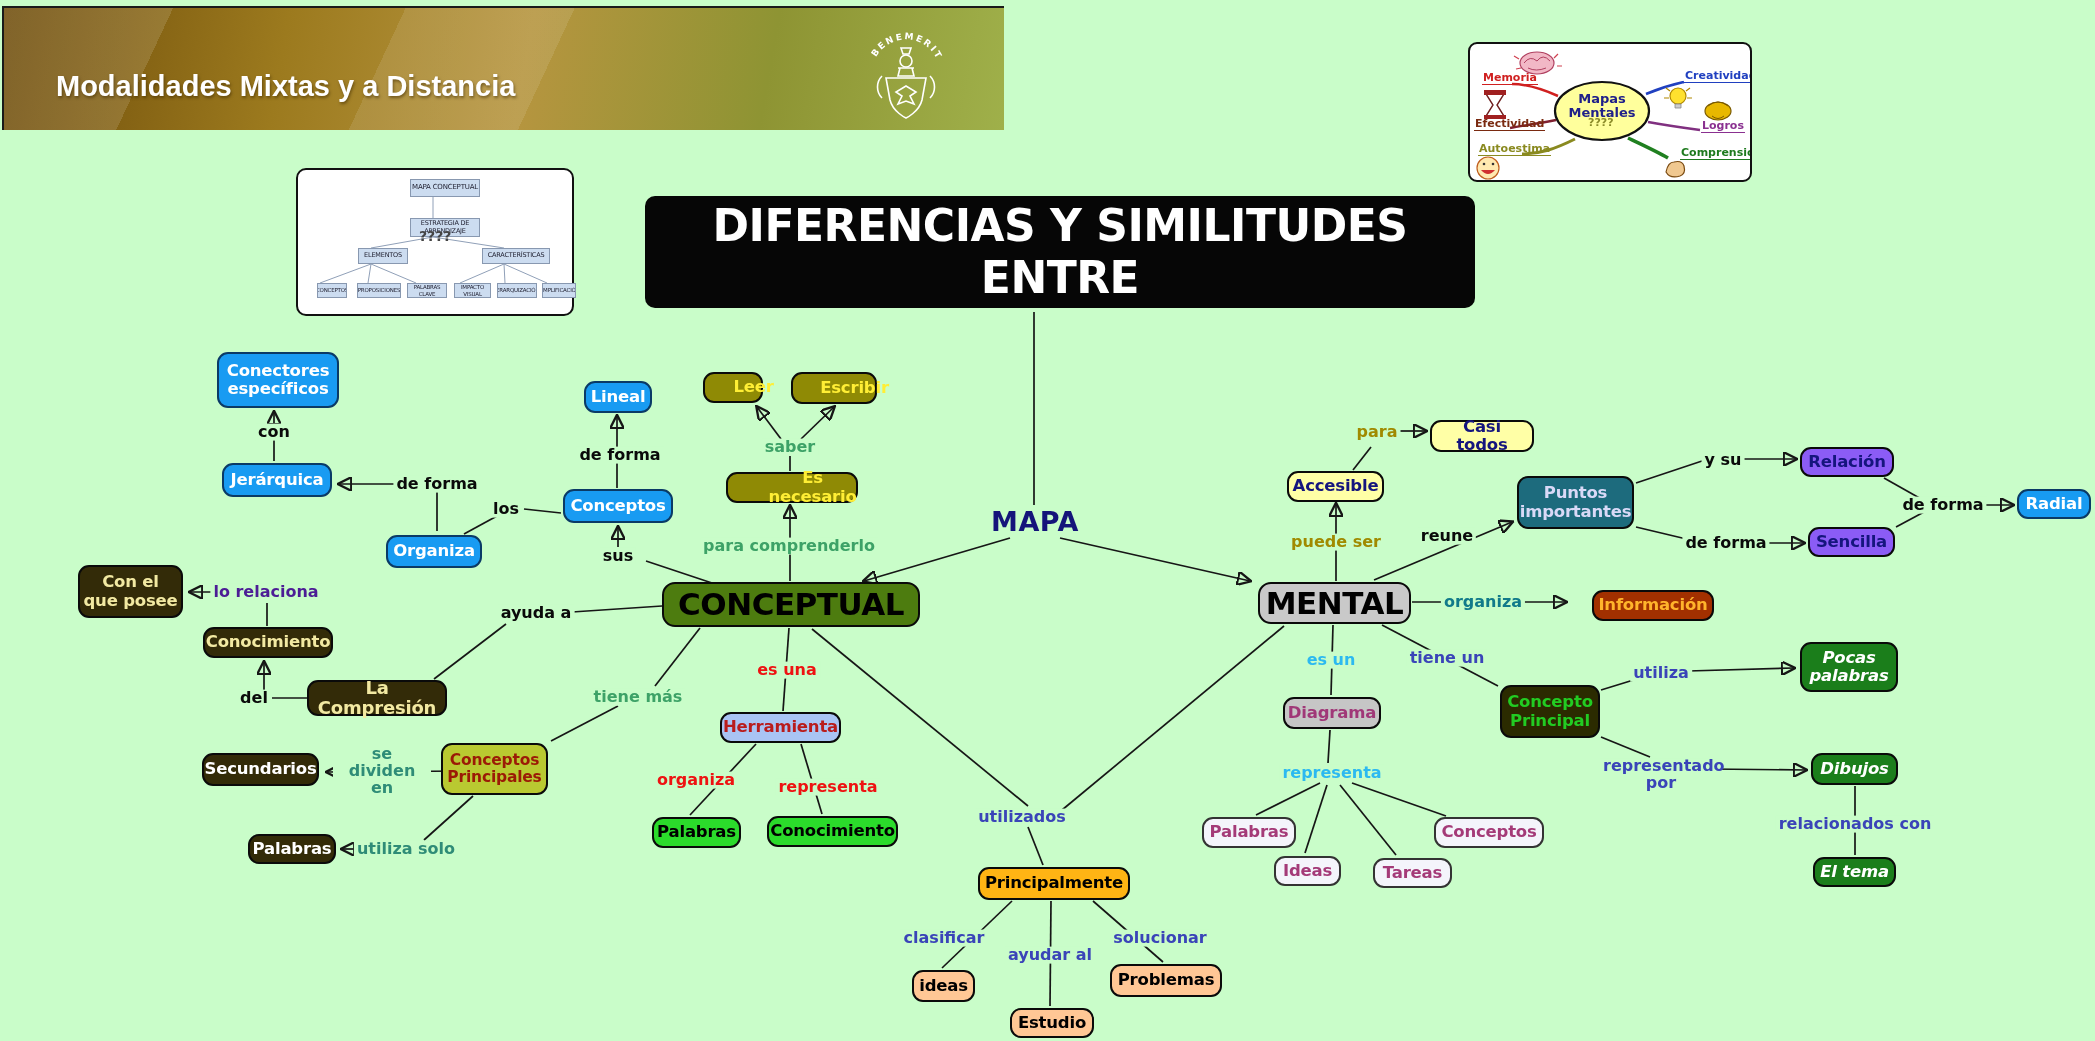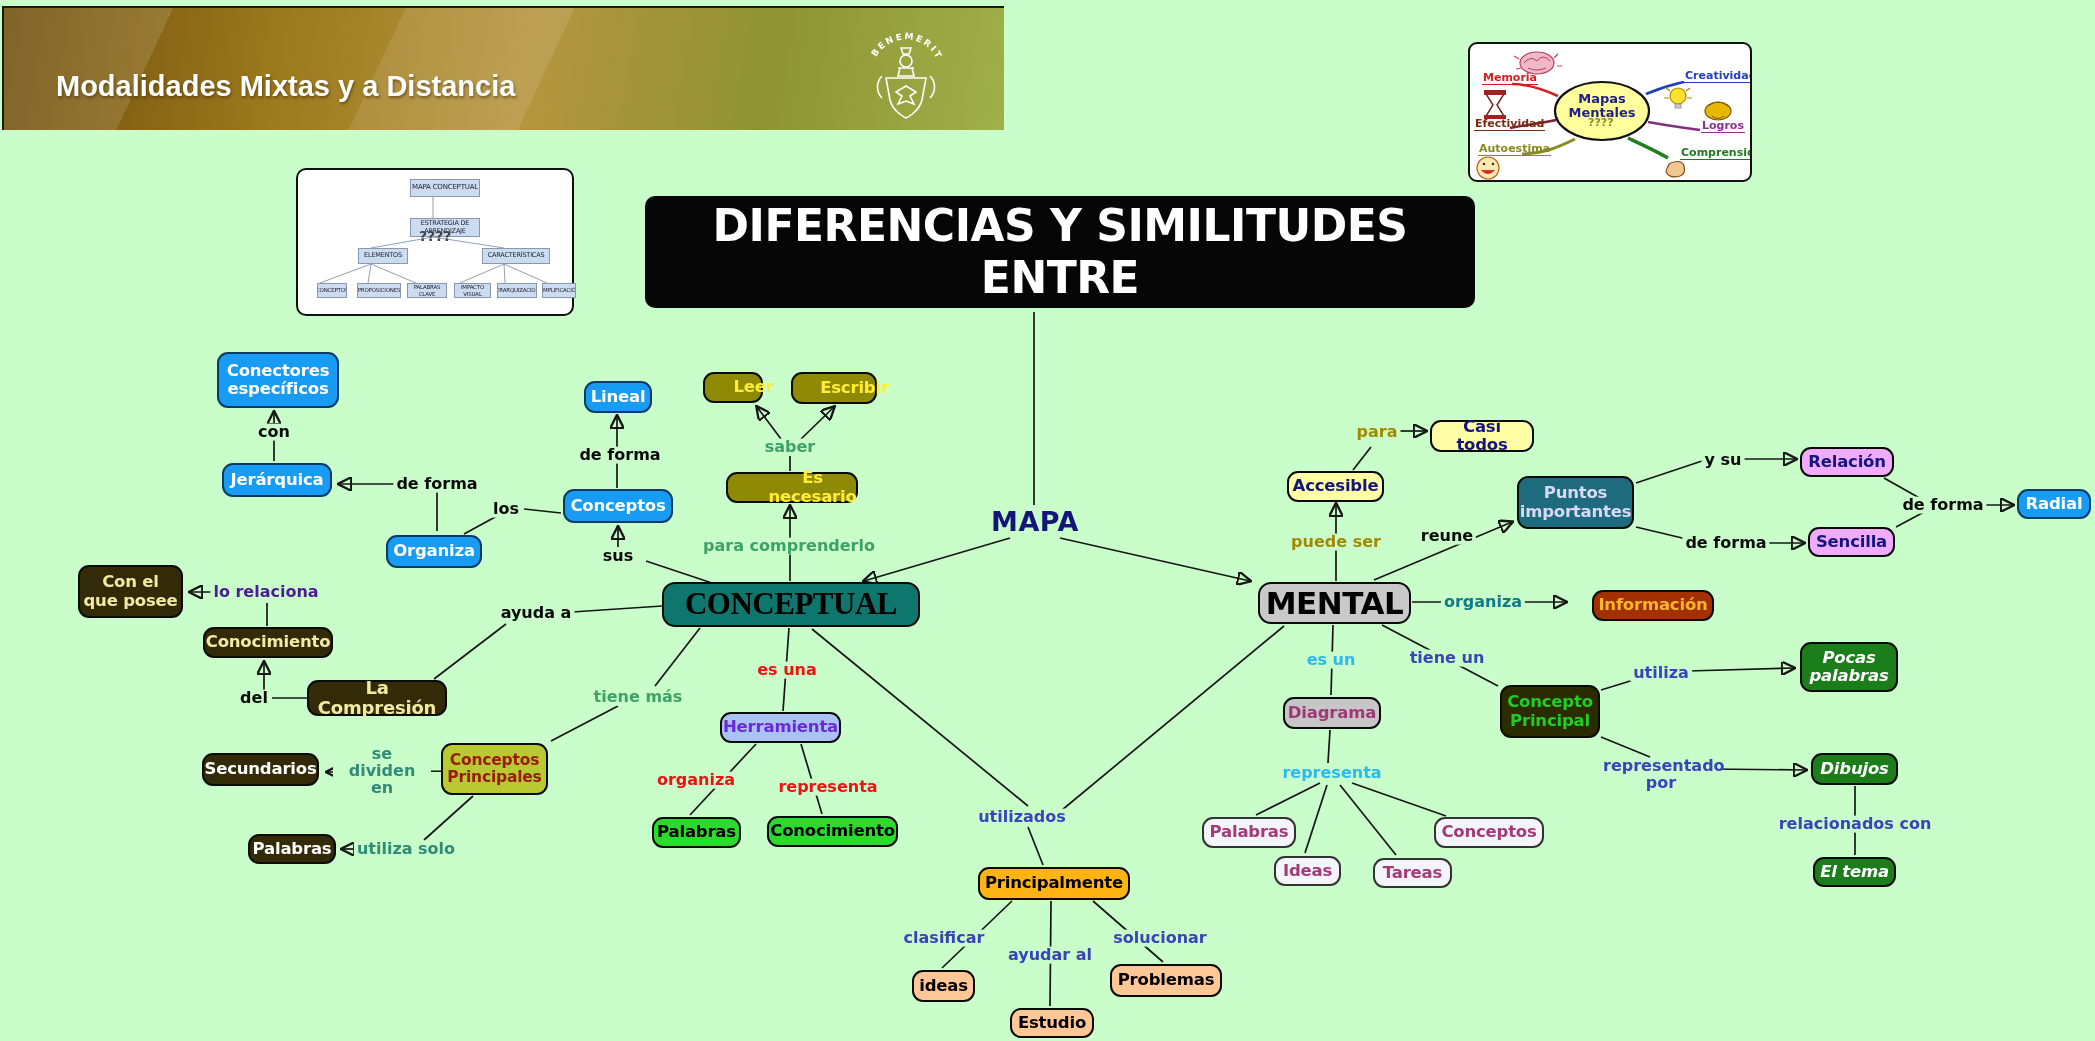--- a/index.html
+++ b/index.html
@@ -30,35 +30,35 @@
     font-weight:800;font-size:44px;line-height:1.18;letter-spacing:-.5px;text-align:center;
   }
   
   .node{
     position:absolute;border:2px solid #0a0a0a;border-radius:11px;
     display:flex;align-items:center;justify-content:center;text-align:center;
     font-weight:bold;font-size:16.5px;line-height:1.12;letter-spacing:-.2px;
     z-index:3;box-sizing:border-box;padding:1px 3px;
   }
   .n-blue{background:#189BF2;color:#fff;border-color:#0A3A66;}
-  .n-lblue{background:#0f766e;color:#000;font-family:Liberation Serif, serif;}
+  .n-lblue{background:#4d7c0f;color:#000;}
   .n-olive{background:#8F8A05;color:#FFEE35;padding-left:44px;}
   .n-dark{background:#332B08;color:#F2E9A2;}
   .n-dark.wt{color:#fff;}
   .n-yg{background:#B9C931;color:#9B1A06;}
   .n-green{background:#2BDB2B;color:#000;}
   .n-dgreen{background:#1B7E1B;color:#fff;font-style:italic;}
   .n-peach{background:#FFC795;color:#000;}
   .n-orange{background:#FFB414;color:#000;}
   .n-gray{background:#C9C9C9;color:#000;}
   .n-grayp{background:#C6C6C6;color:#A03878;}
   .n-py{background:#FFFFA6;color:#15157E;}
   .n-teal{background:#1D6B7D;color:#D9D9F7;}
-  .n-peri{background:#f0abfc;color:#15157E;}
-  .n-peri2{background:#A9C4F4;color:#6d28d9;}
+  .n-peri{background:#8b5cf6;color:#15157E;}
+  .n-peri2{background:#A9C4F4;color:#b91c1c;}
   .n-rust{background:#A23000;color:#FFB42B;margin-left:20px;}
   .n-white{background:#F4F4FB;color:#A43A78;border-color:#333;}
   .n-dkol{background:#2B2B00;color:#22CC22;}
   .fs31{font-size:31px;letter-spacing:-.5px;border-radius:13px;}
   .fs18{font-size:18px;}
   .fs15{font-size:15.5px;}
   
   .lbl{
     position:absolute;transform:translate(-50%,-50%);
     background:var(--bg);padding:0 3px;z-index:2;

